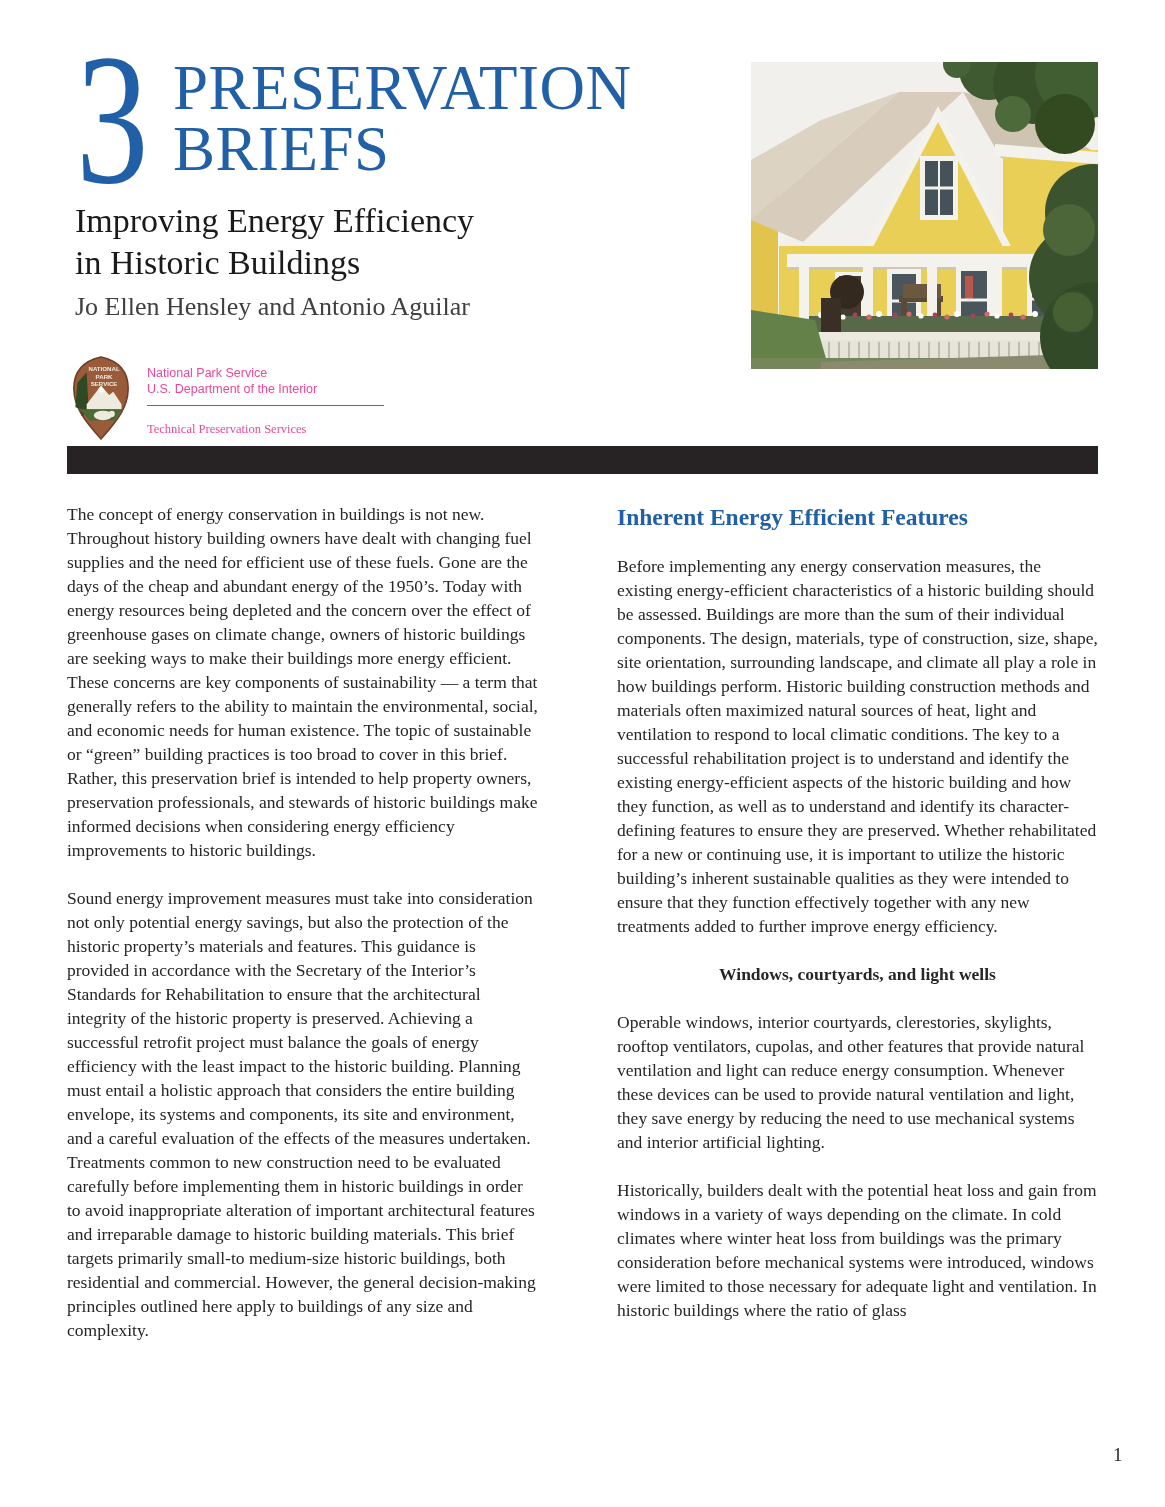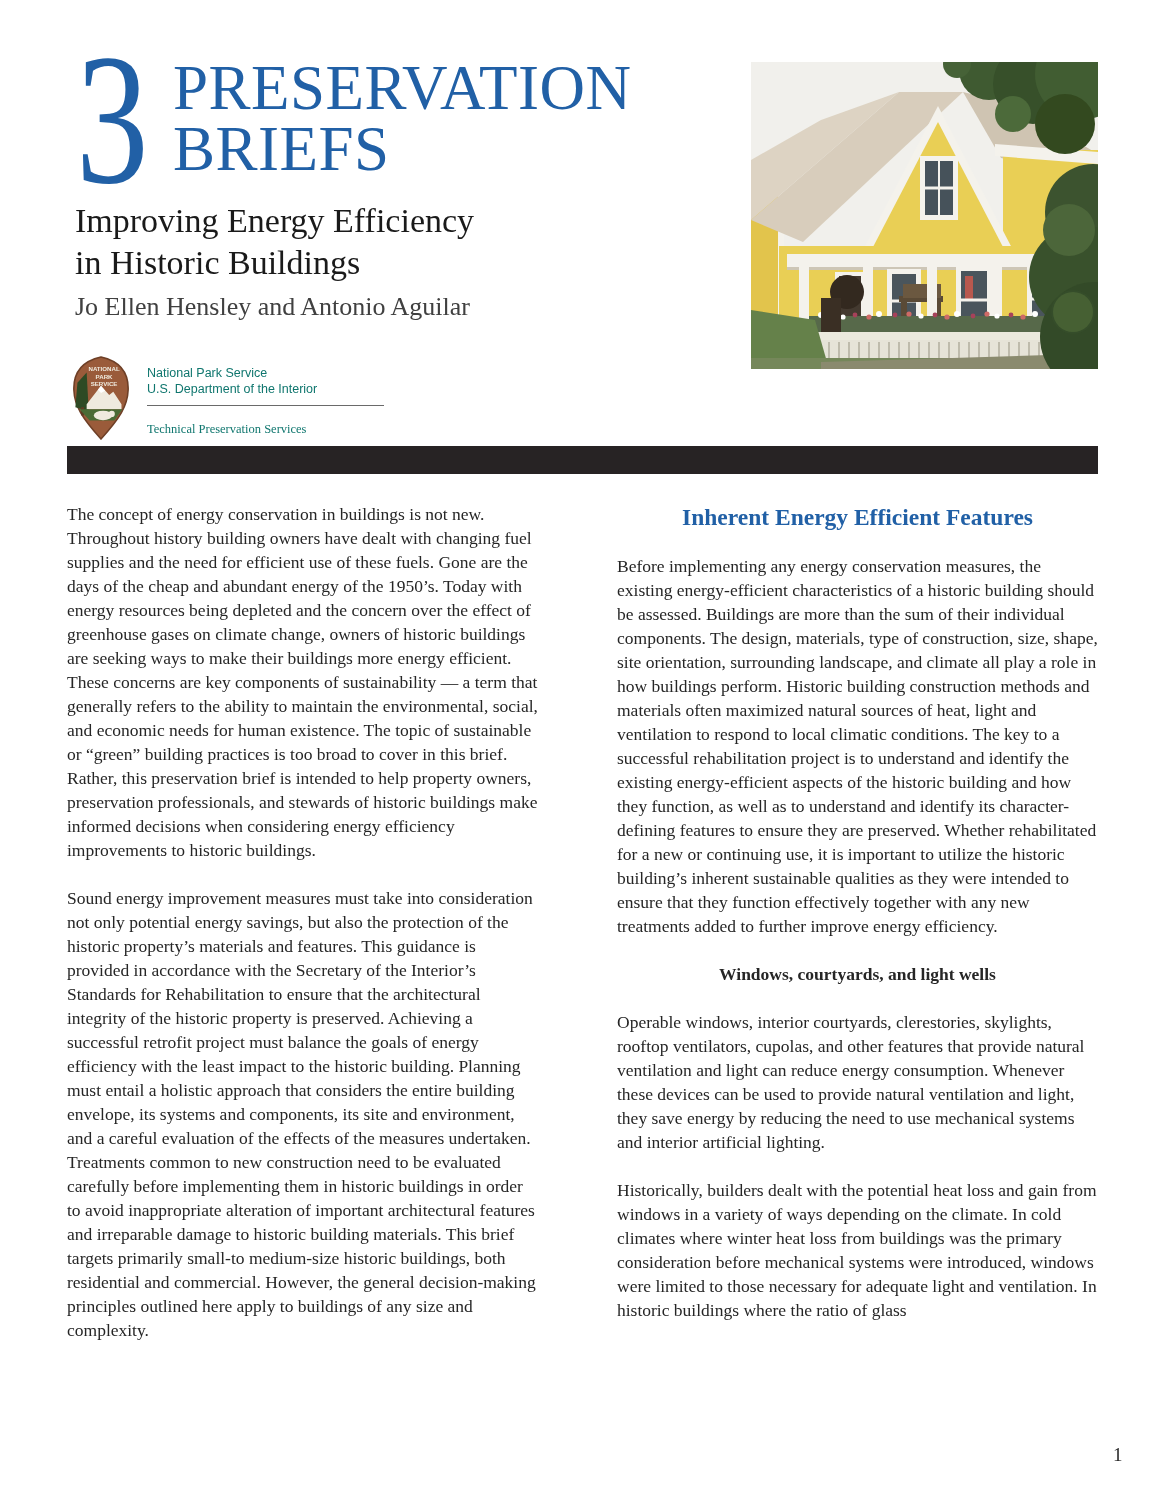--- a/index.html
+++ b/index.html
@@ -16,32 +16,32 @@
   }
   .series-title{margin-left:4px;margin-top:8px;}
   .series-title span{
     display:block;font-size:63px;line-height:61px;color:#2160a6;
     letter-spacing:.5px;font-weight:400;
   }
   .doc-title{position:absolute;left:75px;top:200px;font-size:34px;line-height:42px;color:#1a1a1a;font-weight:400;}
   .doc-title span{display:block;}
   .byline{position:absolute;left:75px;top:292px;font-size:26px;color:#404040;}
   .agency{position:absolute;left:67px;top:356px;display:flex;align-items:flex-start;}
-  .agency-text{margin-left:12px;padding-top:9px;font-family:"Liberation Sans",sans-serif;font-size:12.5px;line-height:16px;color:#0f766e;}
+  .agency-text{margin-left:12px;padding-top:9px;font-family:"Liberation Sans",sans-serif;font-size:12.5px;line-height:16px;color:#ec4899;}
   .agency-rule{width:237px;border-top:1.4px solid #6a6a6a;margin:8px 0 0 0;}
   .agency-line3{margin-top:15px;font-family:Liberation Serif, serif;}
   .black-bar{position:absolute;left:67px;top:446px;width:1031px;height:28px;background:#272324;}
   .photo{position:absolute;left:751px;top:62px;width:347px;height:307px;}
   
   .col{position:absolute;top:502px;font-size:17.5px;line-height:24px;}
   .col p{margin:0 0 24px 0;}
   .col-left{left:67px;width:473px;}
   .col-right{left:617px;top:501px;width:481px;}
   .section-heading{font-size:23.5px;line-height:28px;font-weight:bold;color:#2160a6;margin:2px 0 23px 0;}
-  .section-heading span{display:block;text-align:center;}
+  .section-heading span{display:block;}
   .subheading{font-weight:bold;margin:0;text-align:center;}
   .after-subheading{margin-top:0;}
   .page-number{position:absolute;left:1113px;top:1444px;font-size:19px;color:#2a2a2a;}
 </style>
 </head>
 <body>
 
 <div class="page">
 
   <div class="issue-block">

